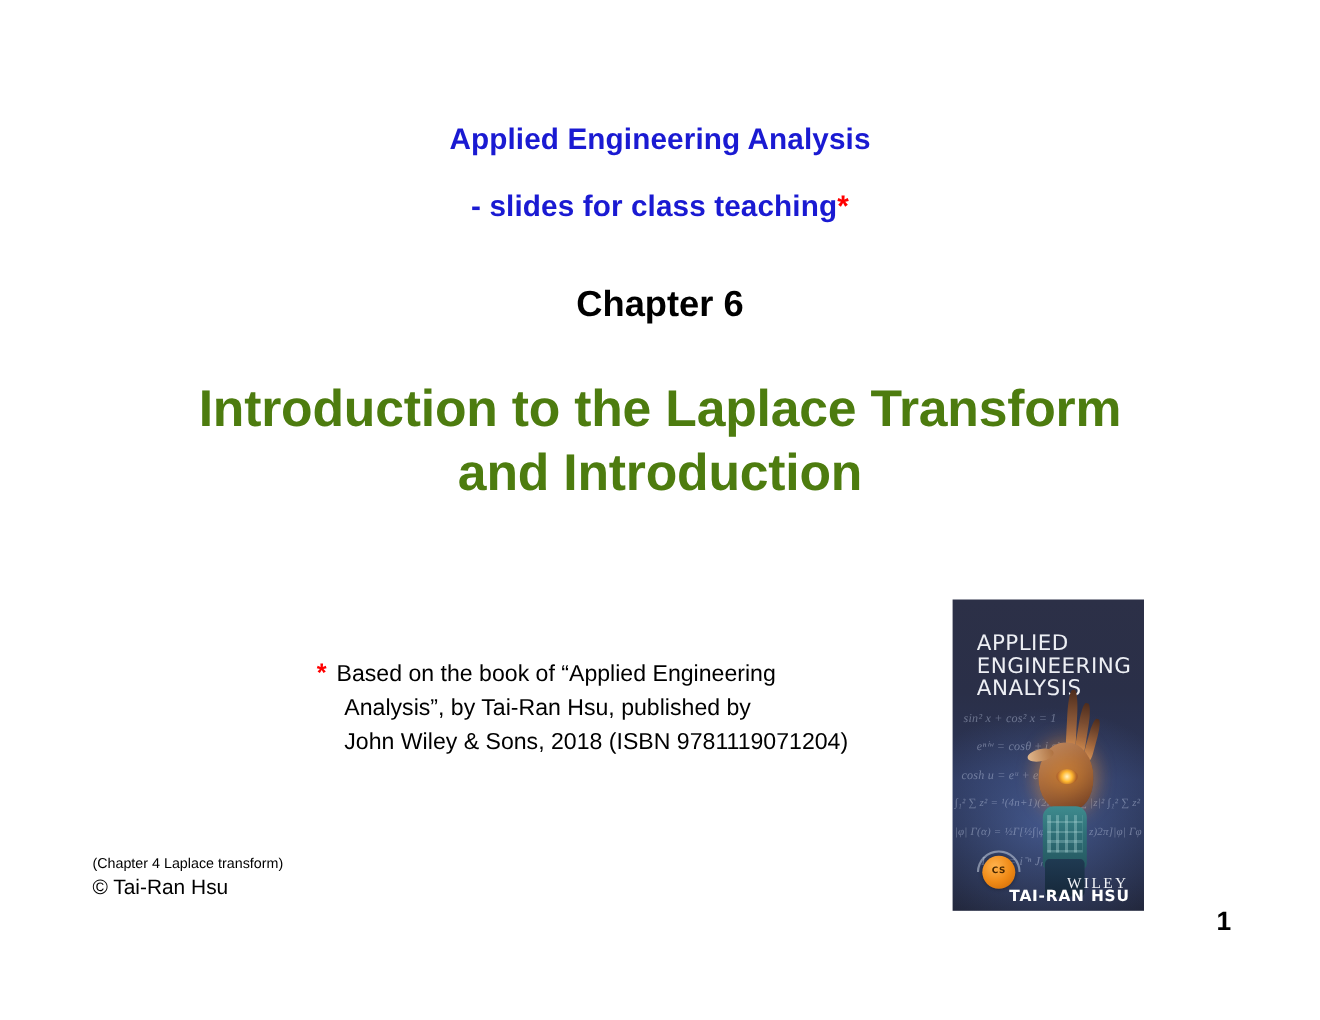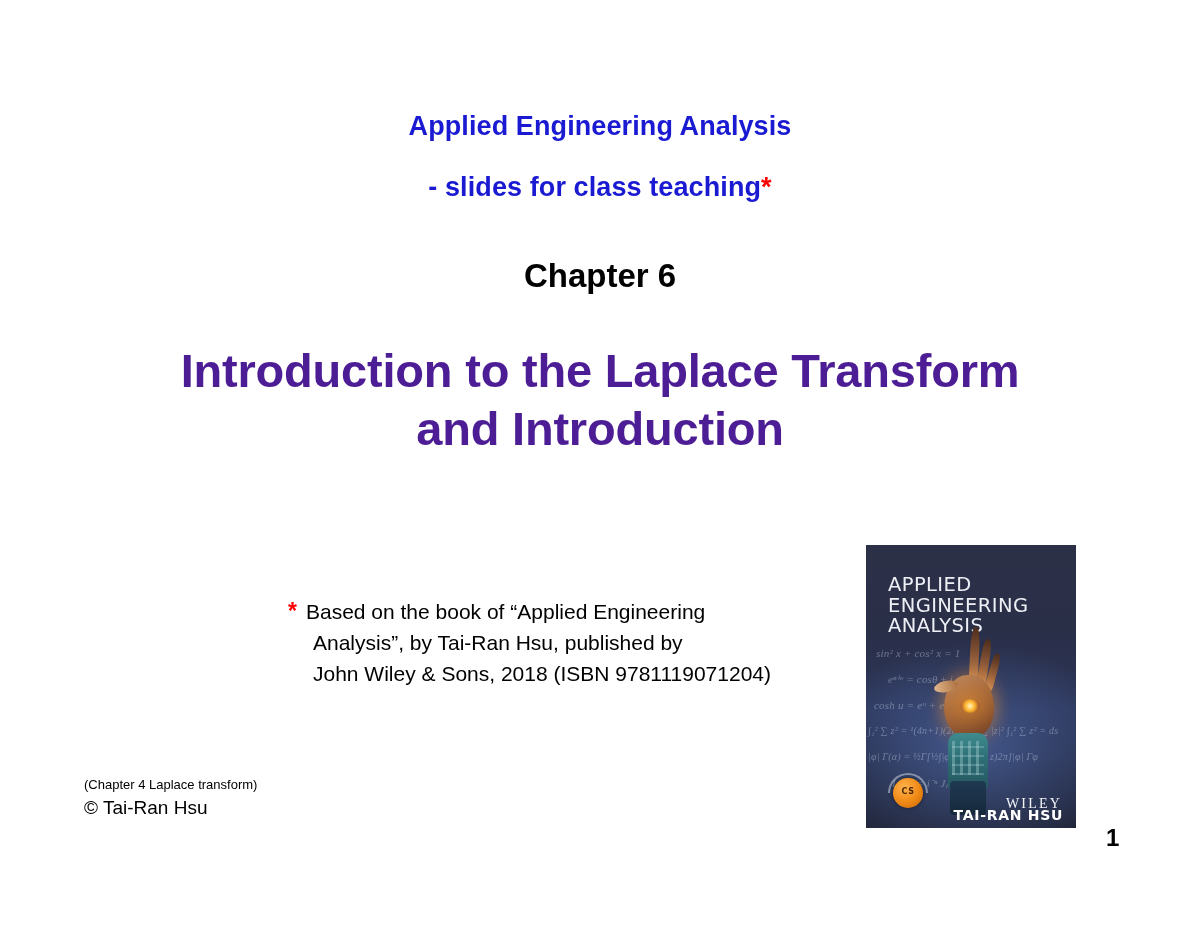--- a/index.html
+++ b/index.html
@@ -64,21 +64,21 @@
   
   .main-title {
     position: absolute;
     left: 60px;
     top: 342px;
     width: 1080px;
     text-align: center;
     font-weight: bold;
     font-size: 47px;
     line-height: 58px;
-    color: #4c1d95;
+    color: #4d7c0f;
     letter-spacing: -0.2px;
   }
   .main-title .mt-line {
     display: block;
   }
 
   
   .footnote {
     position: absolute;
     left: 288px;
@@ -129,21 +129,21 @@
     font-size: 24px;
     font-weight: bold;
     color: #000000;
   }
 
   
   .book-cover {
     position: absolute;
     left: 866px;
     top: 545px;
-    width: 210px;
+    width: 174px;
     height: 283px;
     overflow: hidden;
     background:
       radial-gradient(ellipse 120% 60% at 50% 72%, rgba(90,120,190,0.55) 0%, rgba(45,55,95,0.0) 62%),
       linear-gradient(180deg, #2C3047 0%, #2A2F48 30%, #2B3558 58%, #242B45 82%, #22273C 100%);
   }
   .bc-title {
     position: absolute;
     left: 22px;
     top: 30px;

